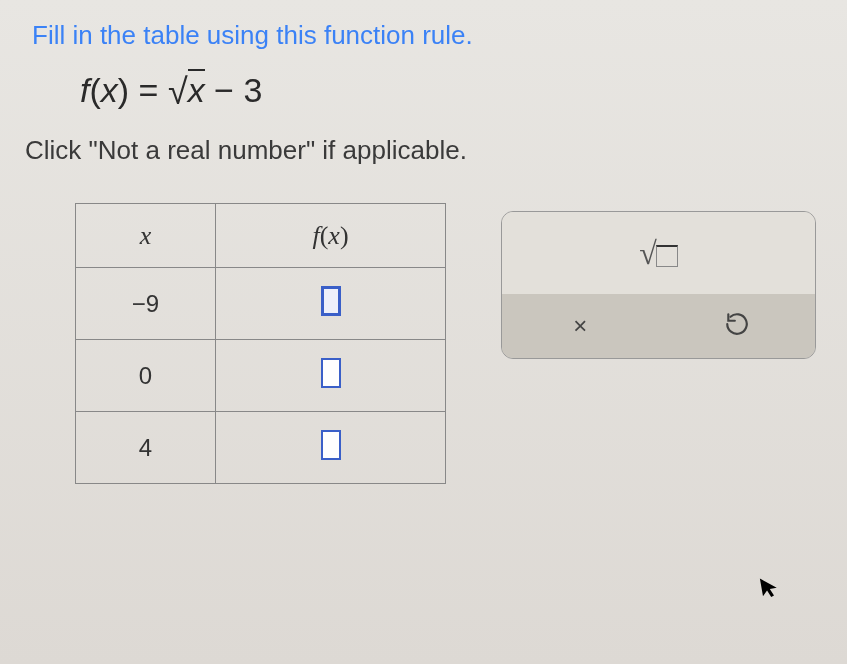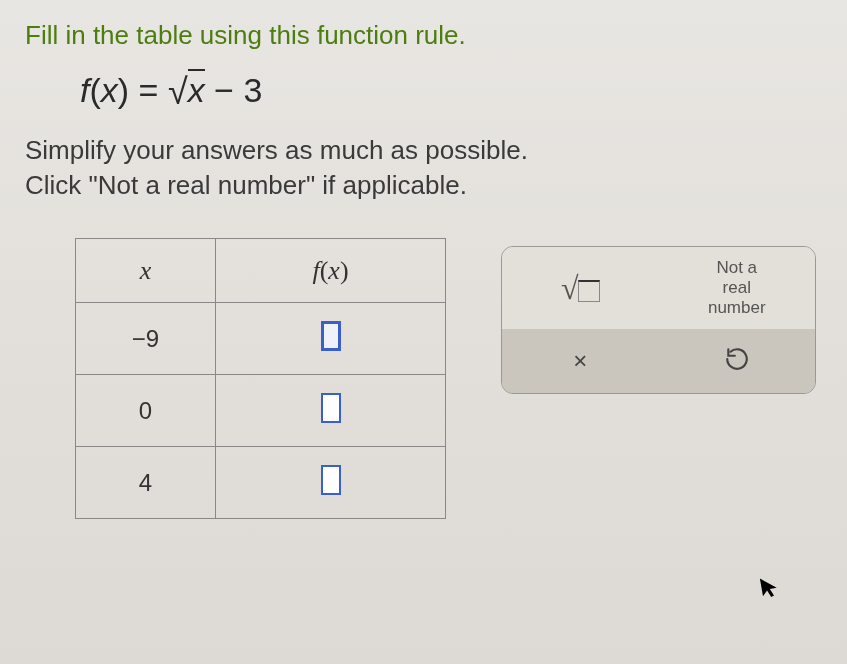--- a/index.html
+++ b/index.html
@@ -7,22 +7,23 @@
       width: 847px;
       height: 664px;
       background: linear-gradient(to bottom, #e8e6e2 0%, #ddd9d4 100%);
       font-family: Arial, sans-serif;
       color: #3a3a3a;
       padding: 20px 25px;
       overflow: hidden;
     }
     .instruction {
       font-size: 26px;
-      color: #4d7c0f;
+      color: #3b82f6;
       margin-bottom: 18px;
+      margin-left: 7px;
     }
     .formula {
       font-family: Liberation Sans, sans-serif;
       font-size: 34px;
       font-style: italic;
       margin: 12px 0 22px 55px;
       color: #2a2a2a;
     }
     .formula .fn { font-style: italic; }
     .formula .paren { font-style: normal; }
@@ -138,21 +139,20 @@
 </head>
 <body>
 
 <div class="instruction">Fill in the table using this function rule.</div>
 
 <div class="formula">
   <span class="fn">f</span><span class="paren">(</span><span>x</span><span class="paren">)</span> <span class="paren">=</span> <span class="sqrt-sym">√</span><span class="under-sqrt">x</span><span class="num"> − 3</span>
 </div>
 
 <div class="instruction2">
-  <div>Simplify your answers as much as possible.</div>
   <div>Click "Not a real number" if applicable.</div>
 </div>
 
 <div class="content-row">
   <table class="fn-table">
     <thead>
       <tr>
         <th>x</th>
         <th class="fx-header">
           <span>f</span><span class="paren">(</span><span>x</span><span class="paren">)</span>
@@ -175,27 +175,20 @@
     </tbody>
   </table>
 
   <div class="tool-panel">
     <div class="tool-row top">
       <div class="tool-cell">
         <span class="sqrt-tool">
           <span class="surd">√</span>
             <span class="radicand"></span>
         </span>
-      </div>
-      <div class="tool-cell">
-        <div class="nar">
-          <div>Not a</div>
-          <div>real</div>
-          <div>number</div>
-        </div>
       </div>
     </div>
     <div class="tool-row bottom">
       <div class="tool-cell">
         <span class="x-icon">×</span>
       </div>
       <div class="tool-cell">
         <span class="reset-icon">
           <svg viewBox="0 0 24 24" fill="none" stroke="#444" stroke-width="2" stroke-linecap="round">
             <path d="M3 12a9 9 0 1 0 3-6.7"></path>

